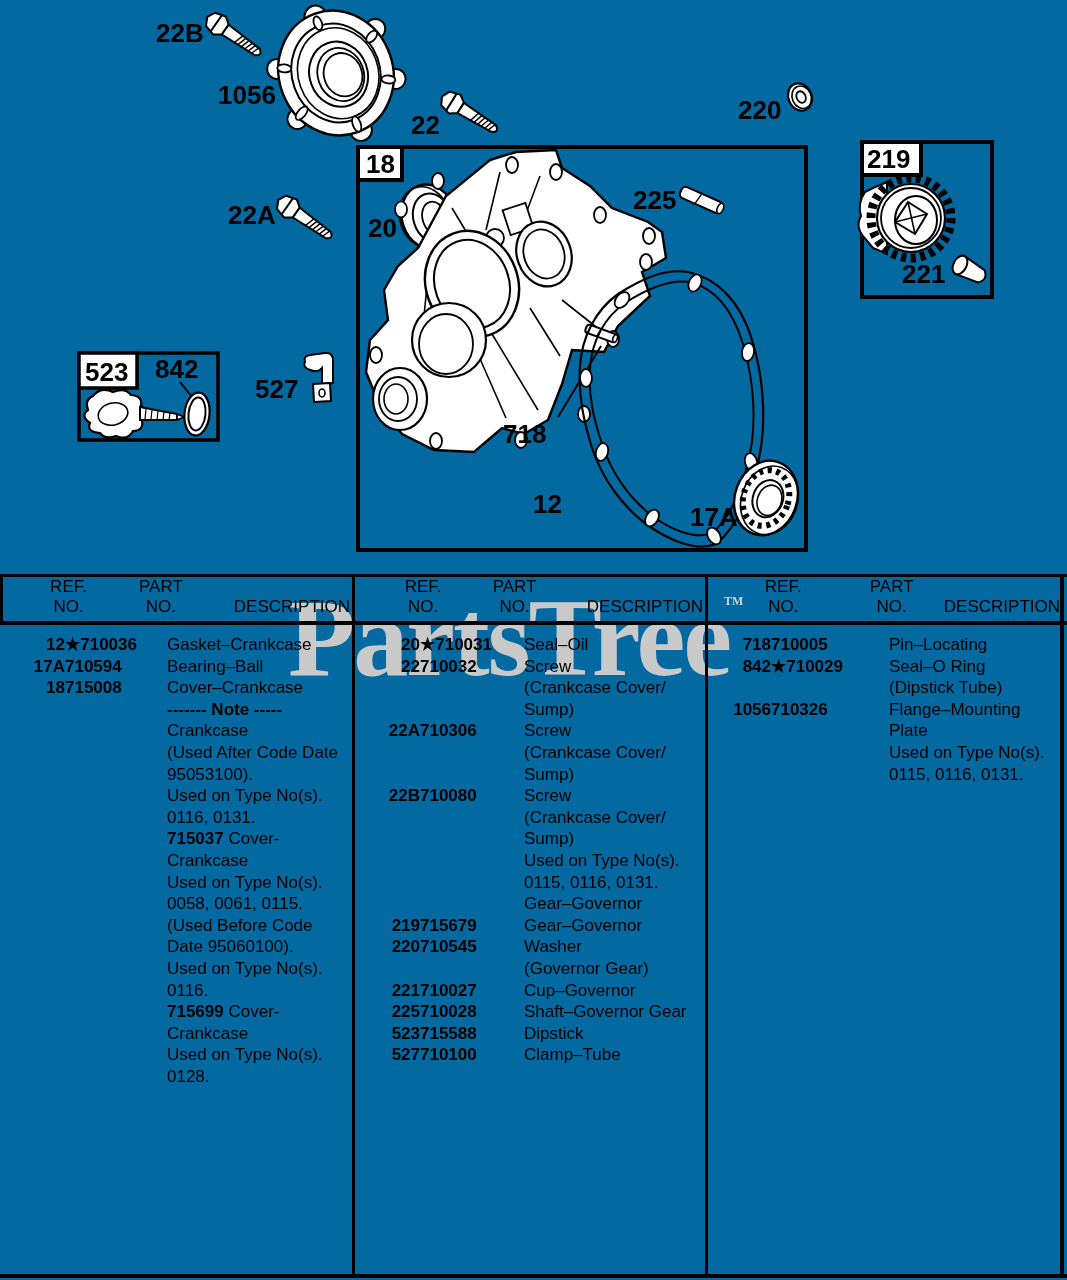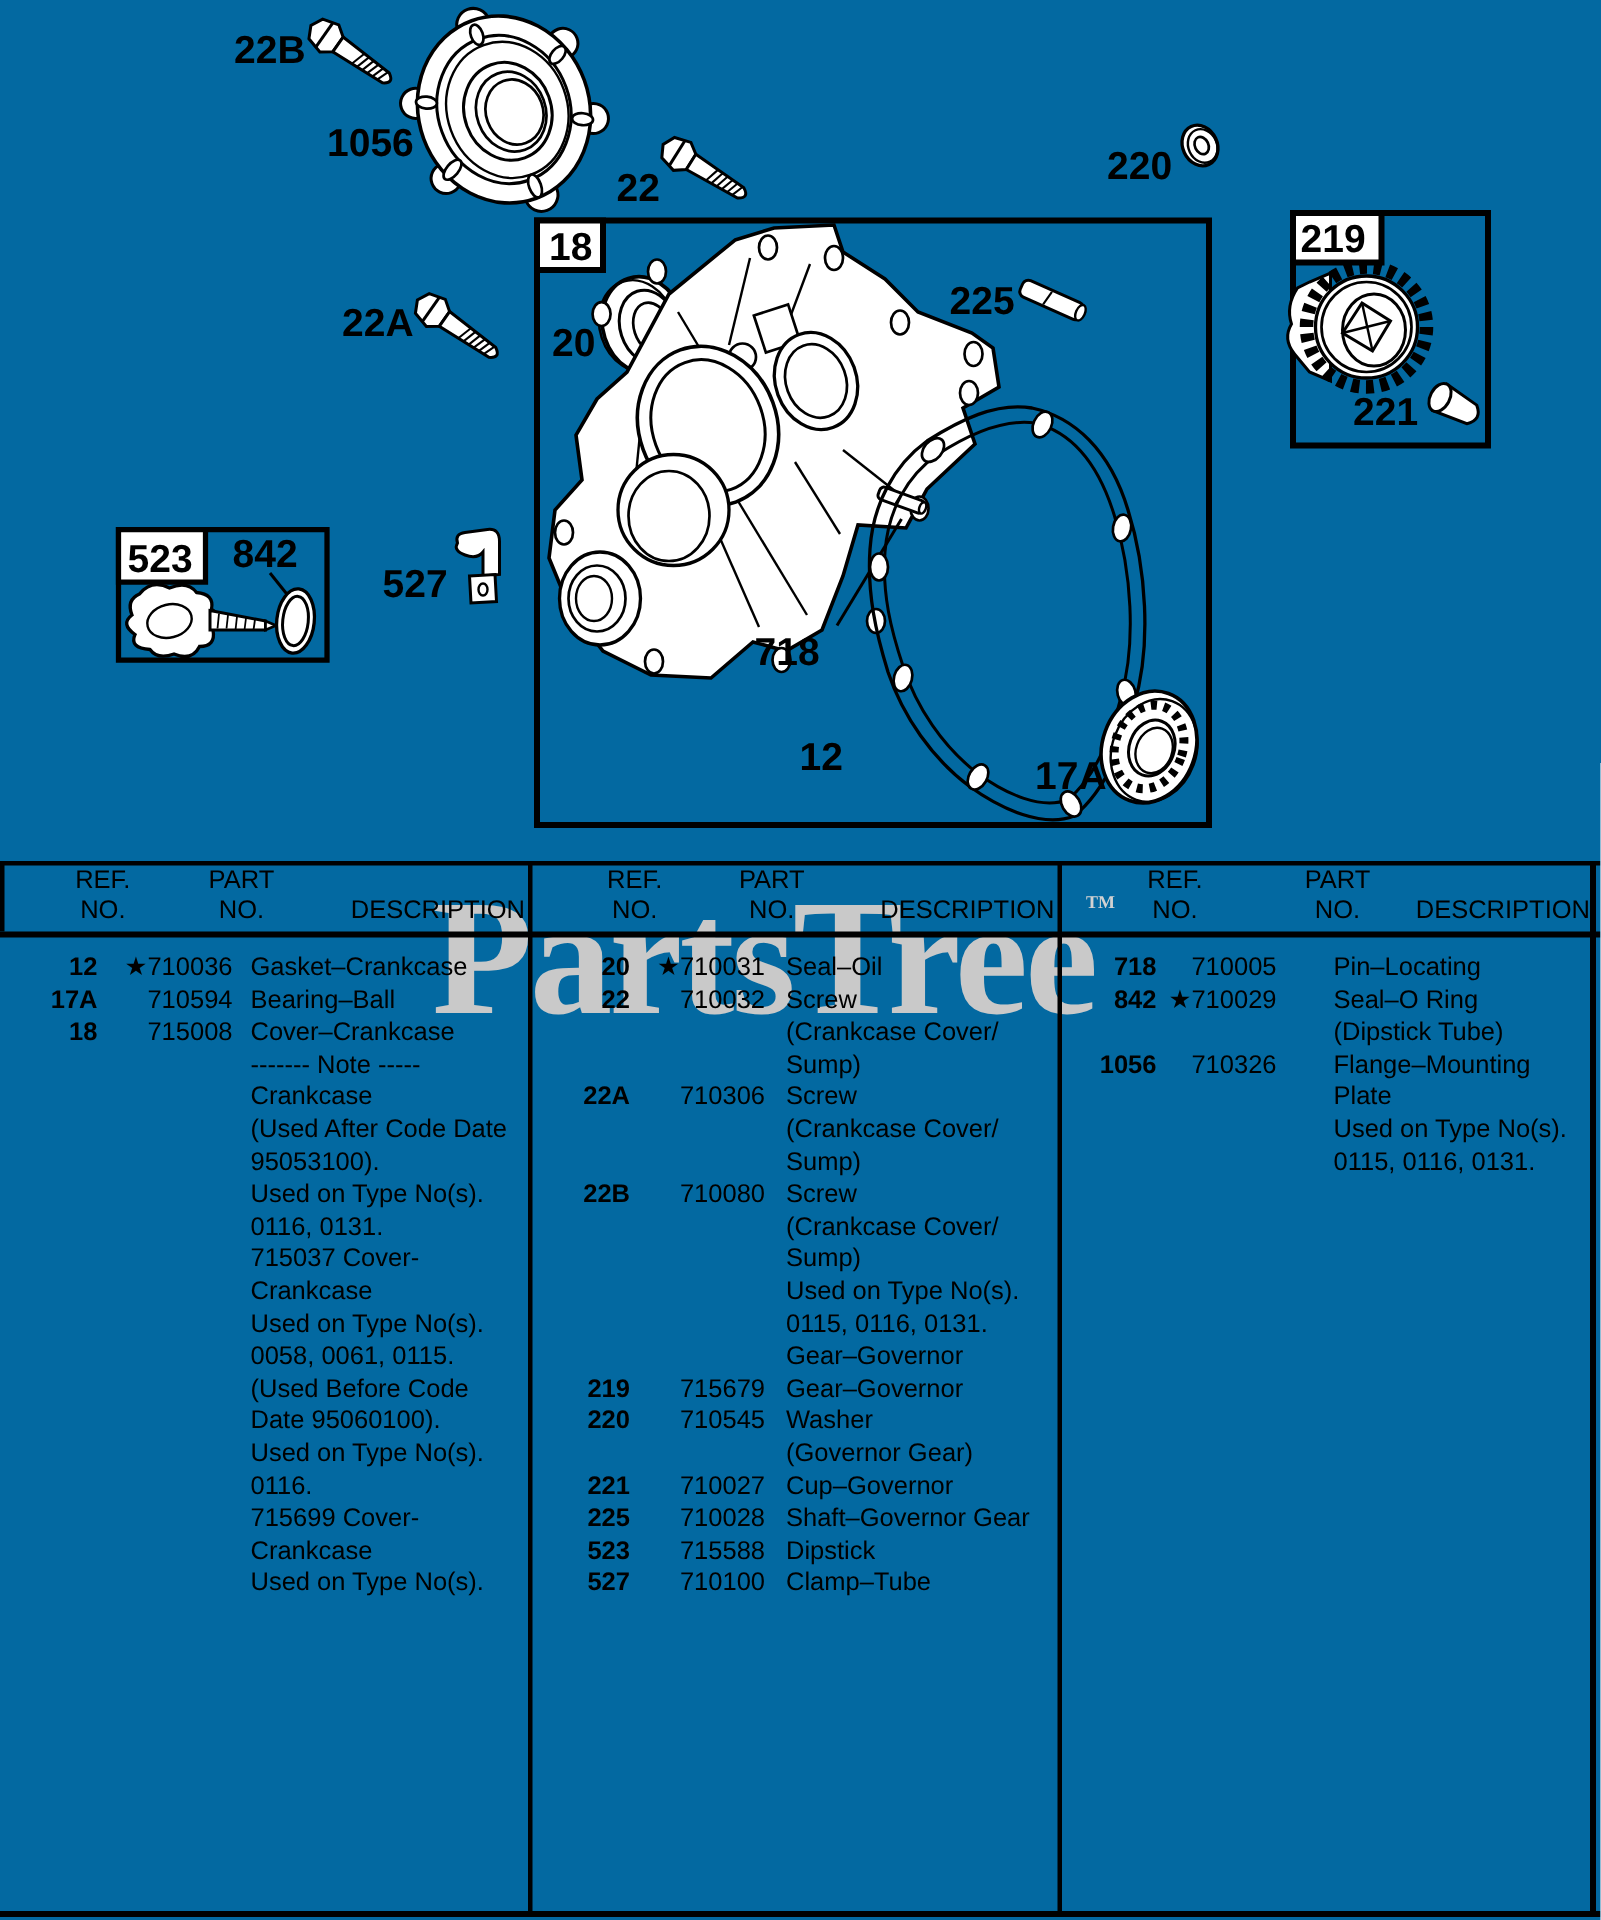--- a/index.html
+++ b/index.html
@@ -32,25 +32,25 @@
   .col-header{height:46px;display:flex;align-items:flex-end;padding-bottom:4px;box-sizing:border-box;}
   .hc{text-align:center;line-height:20px;padding-left:46px;}
   .hc.ref{width:64px;}
   .hc.part{width:88px;}
   .hc.desc{flex:1;}
   .col-2 .hc.desc{padding-left:16px;}
   .col-body{margin-top:13px;}
   .trow{display:grid;grid-template-columns:62px 90px 1fr;}
   .col-2 .trow{grid-template-columns:60px 80px 1fr;}
   .cell-ref{text-align:right;font-weight:700;}
-  .cell-part{text-align:right;font-weight:400;}
+  .cell-part{font-weight:700;}
   .cell-desc{padding-left:12px;white-space:pre;}
   .col-1 .cell-desc{padding-left:14px;}
   .col-2 .cell-desc{padding-left:38px;}
-  .cell-desc b{font-weight:400;}
+  .cell-desc b{font-weight:700;}
 </style>
 </head>
 <body>
 
 <div class="page">
 
   <svg width="1067" height="575" viewBox="0 0 1067 575">
     <defs>
       <g id="bolt">
         <polygon points="-3,-8 8,-11 15,-6 15,6 8,11 -3,8 -7,0" fill="#fff" stroke="#000" stroke-width="2"></polygon>
@@ -380,20 +380,25 @@
           <div class="trow">
             <div class="cell-ref"></div>
             <div class="cell-part"></div>
             <div class="cell-desc">Crankcase</div>
           </div>
           <div class="trow">
             <div class="cell-ref"></div>
             <div class="cell-part"></div>
             <div class="cell-desc">Used on Type No(s).</div>
           </div>
+          <div class="trow">
+            <div class="cell-ref"></div>
+            <div class="cell-part"></div>
+            <div class="cell-desc">0128.</div>
+          </div>
         </div>
       </div>
       <div class="col col-1">
         <div class="col-header">
           <div class="hc ref">
             <div>REF.</div>
             <div>NO.</div>
           </div>
           <div class="hc part">
             <div>PART</div>

